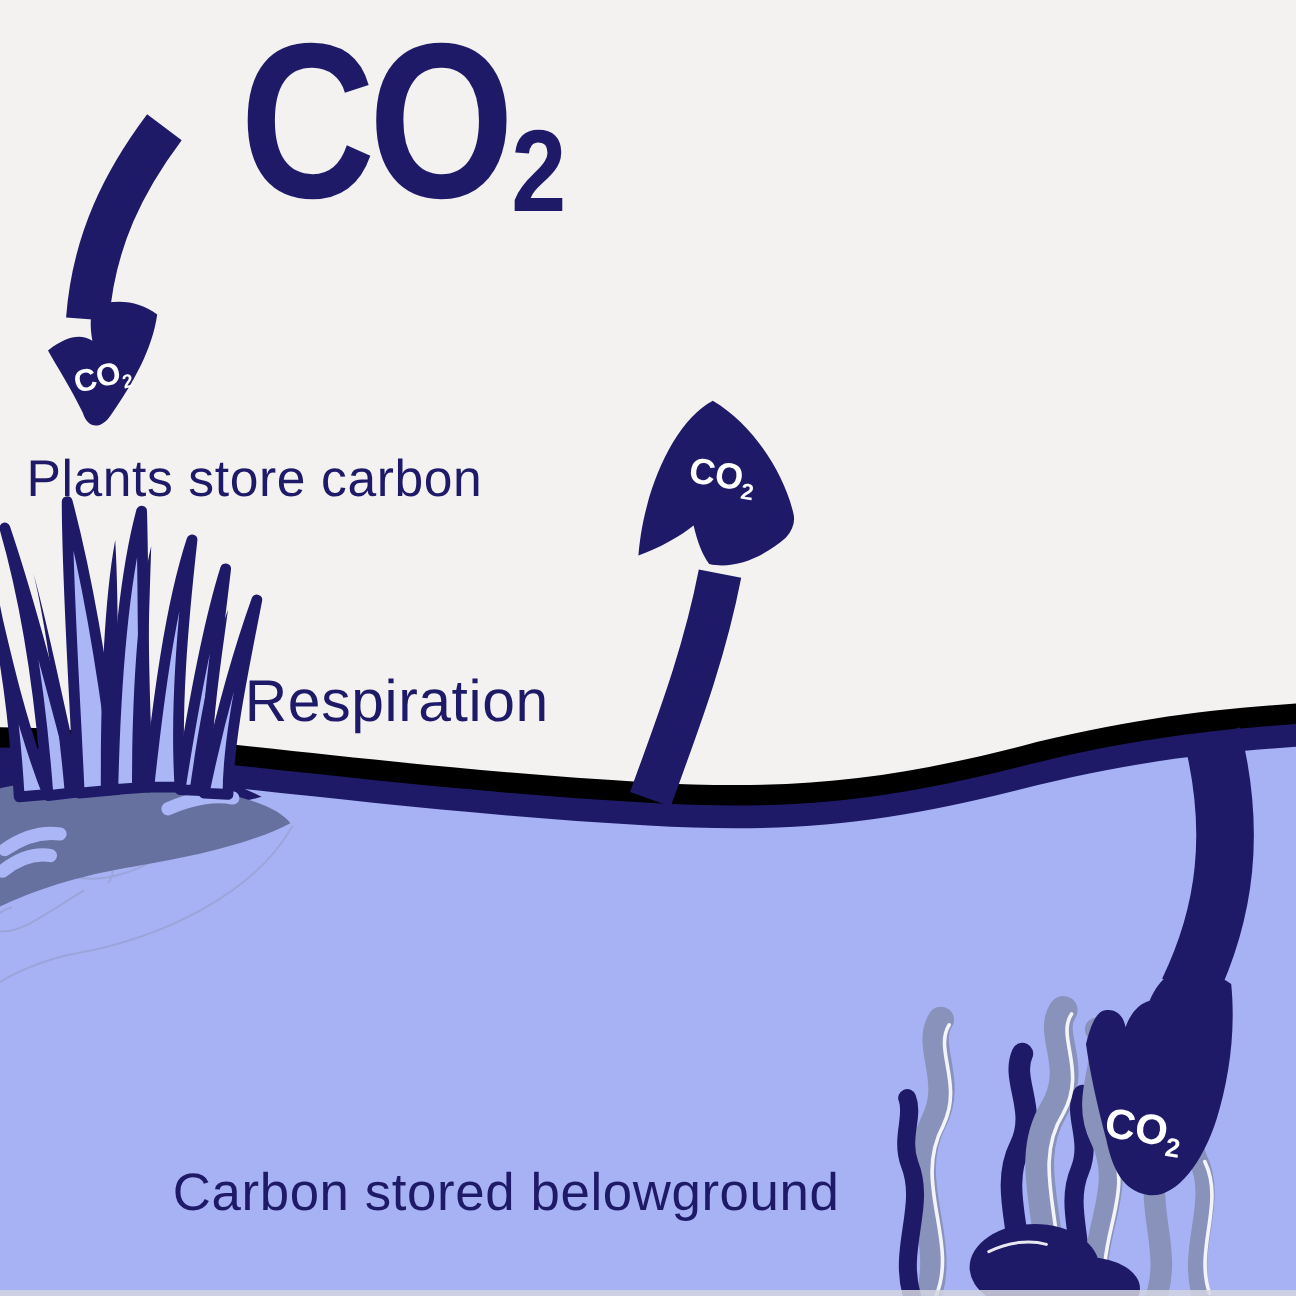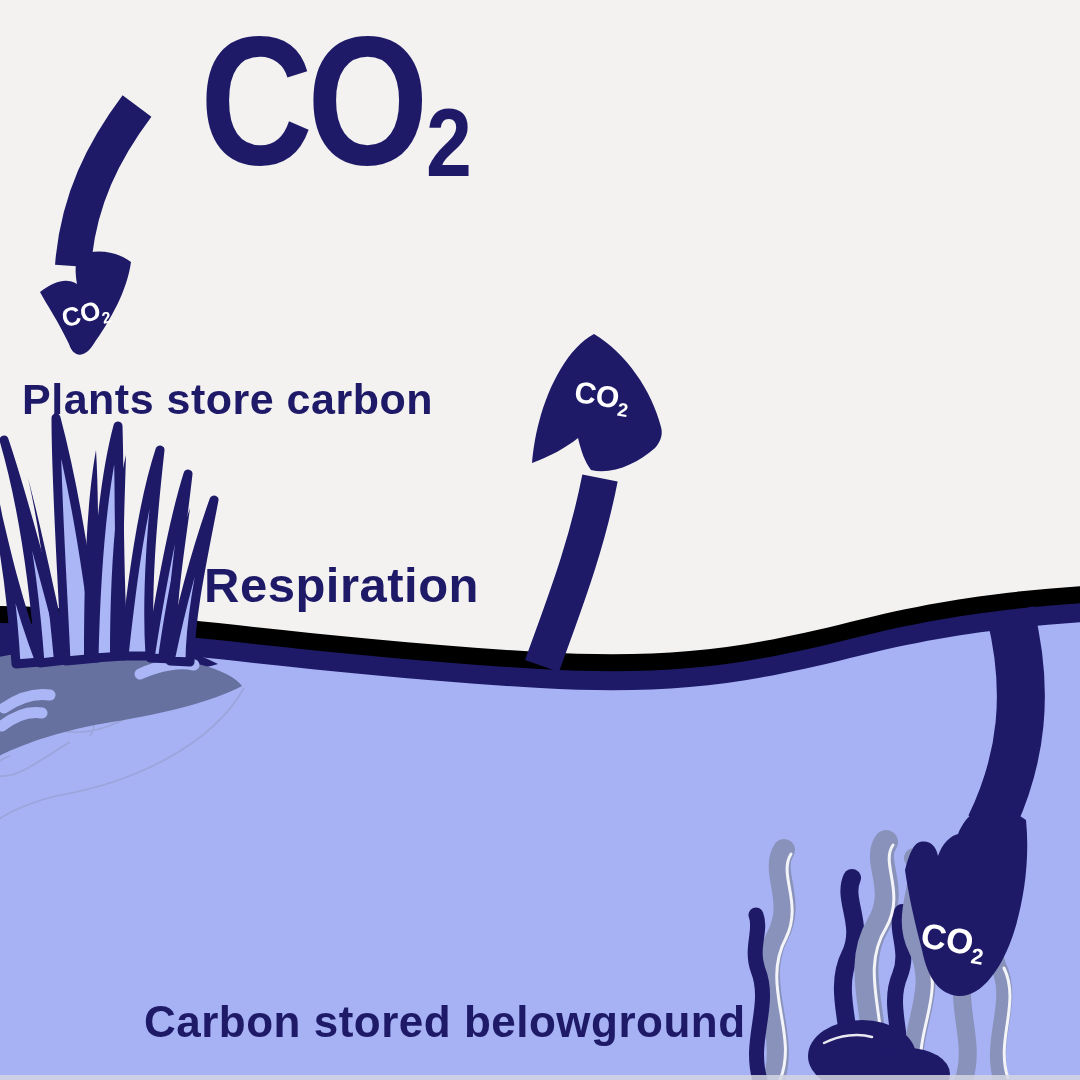--- a/index.html
+++ b/index.html
@@ -25,24 +25,24 @@
   .weed-hl{stroke:var(--arrow-label);fill:none;stroke-linecap:round;opacity:.9;}
   .shaft{stroke:var(--navy);fill:none;stroke-linecap:butt;}
 
   .co2label{font-family:"Liberation Sans",sans-serif;font-weight:700;fill:var(--arrow-label);text-anchor:middle;}
 
   .big-title{position:absolute;left:200px;top:8px;display:flex;align-items:flex-start;
     transform:scaleX(.85);transform-origin:left top;color:var(--navy);}
   .big-main{font-size:184px;font-weight:700;line-height:1;letter-spacing:-7px;}
   .big-sub{font-size:97px;font-weight:700;line-height:1;margin-top:86px;margin-left:4px;}
 
-  .label{position:absolute;font-weight:700;color:var(--navy);line-height:1;letter-spacing:.5px;white-space:nowrap;}
+  .label{position:absolute;font-weight:400;color:var(--navy);line-height:1;letter-spacing:.5px;white-space:nowrap;}
   .label-plants{left:22px;top:378px;font-size:43px;}
   .label-respiration{left:204px;top:561px;font-size:49px;}
-  .label-belowground{left:144px;top:1000px;font-size:44px;}
+  .label-belowground{left:144px;top:972px;font-size:44px;}
 
   .bottom-edge{position:absolute;left:0;bottom:0;width:1080px;height:5px;background:var(--bottom-edge);opacity:.85;}
 </style>
 </head>
 <body>
 
 <div class="stage">
 
   <svg class="scene" viewBox="0 0 1080 1080">
 

